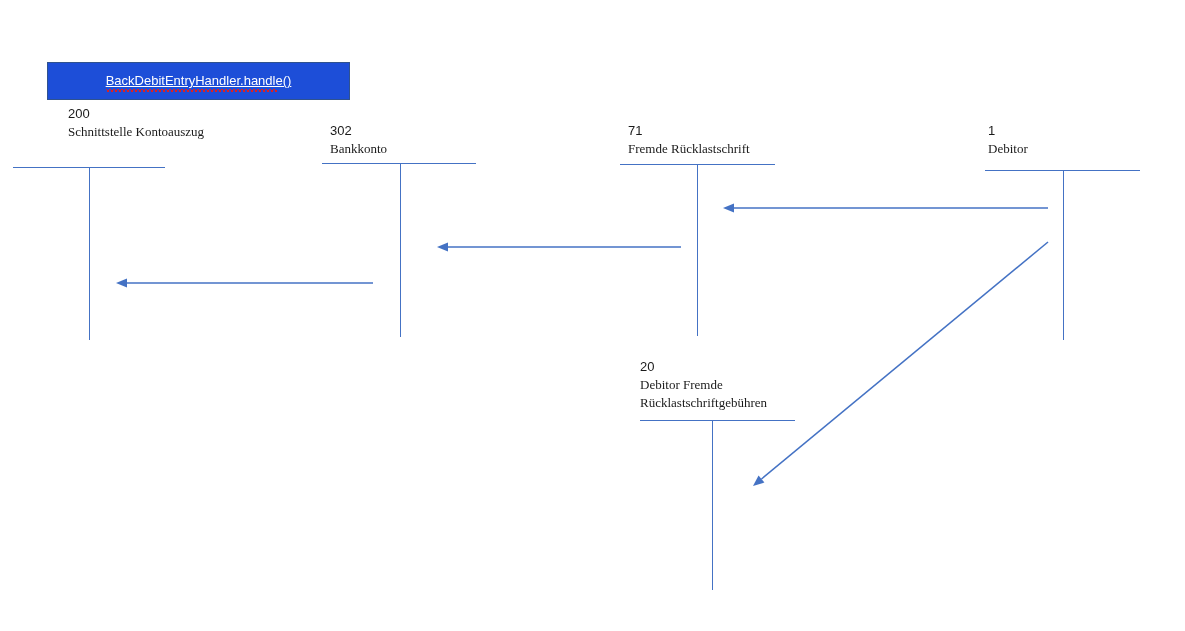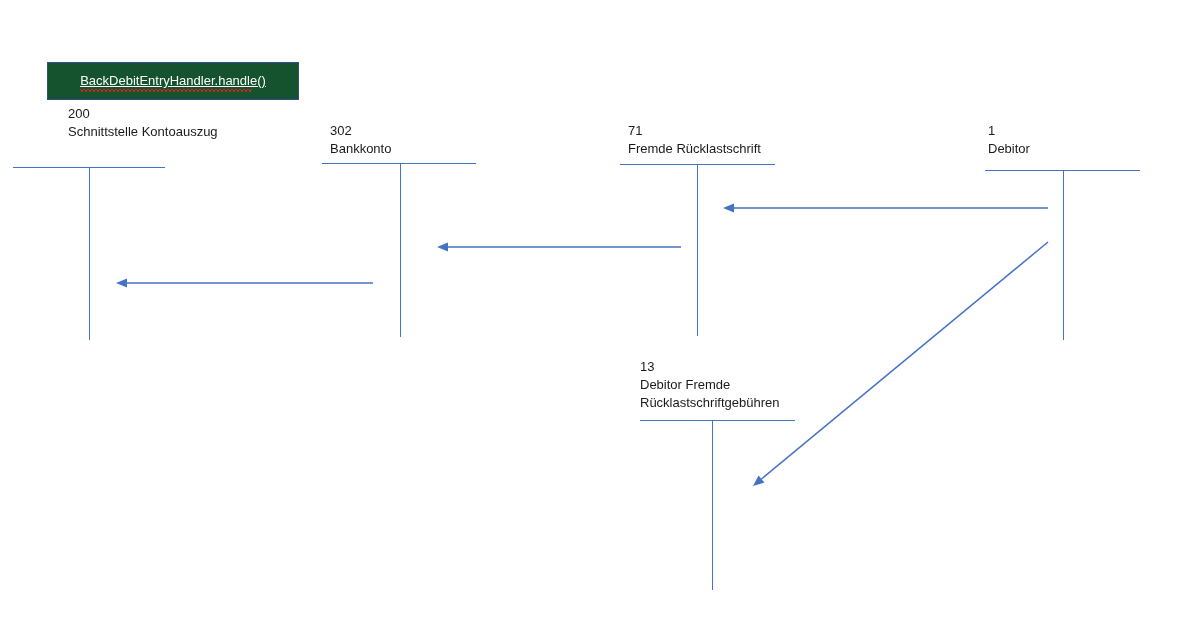--- a/index.html
+++ b/index.html
@@ -29,23 +29,23 @@
     color: #1a1a1a;
     font-weight: 400;
     white-space: nowrap;
   }
 
   
   #handler-button {
     position: absolute;
     left: 47px;
     top: 62px;
-    width: 252px;
+    width: 303px;
     height: 38px;
-    background: #14532d;
+    background: #1d4ed8;
     border: 1px solid #2f528f;
     box-sizing: border-box;
     display: flex;
     align-items: center;
     justify-content: center;
     cursor: pointer;
   }
   #handler-button-label {
     font-size: 13px;
     line-height: 16px;
@@ -79,20 +79,21 @@
     font-size: 13px;
     line-height: 18px;
     color: #1a1a1a;
     white-space: nowrap;
   }
   .lifeline-id {
     display: block;
   }
   .lifeline-name {
     display: block;
+    font-family: Liberation Serif, serif;
   }
   .lifeline-rule {
     position: absolute;
     height: 0;
     border-top: 1.4px solid #4472c4;
   }
   .lifeline-stem {
     position: absolute;
     width: 0;
     border-left: 1.4px solid #4472c4;
@@ -146,21 +147,21 @@
       <div class="lifeline">
         <div class="lifeline-label" style="left: 988px; top: 122px;">
           <span class="lifeline-id">1</span>
           <span class="lifeline-name">Debitor</span>
         </div>
         <div class="lifeline-rule" style="left: 985px; top: 170px; width: 155px;"></div>
         <div class="lifeline-stem" style="left: 1063px; top: 170px; height: 170px;"></div>
       </div>
       <div class="lifeline">
         <div class="lifeline-label" style="left: 640px; top: 358px;">
-          <span class="lifeline-id">13</span>
+          <span class="lifeline-id">20</span>
           <span class="lifeline-name">Debitor Fremde</span>
           <span class="lifeline-name">Rücklastschriftgebühren</span>
         </div>
         <div class="lifeline-rule" style="left: 640px; top: 420px; width: 155px;"></div>
         <div class="lifeline-stem" style="left: 712px; top: 420px; height: 170px;"></div>
       </div>
     </div>
 
   <svg id="messages" viewBox="0 0 1185 631" width="1185" height="631">
       <g>

